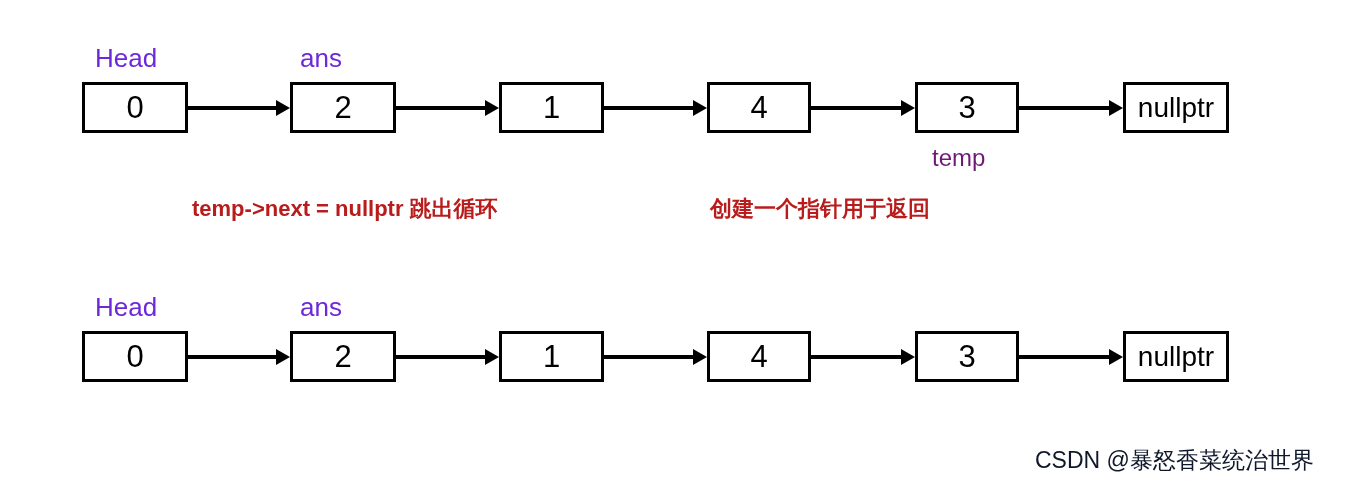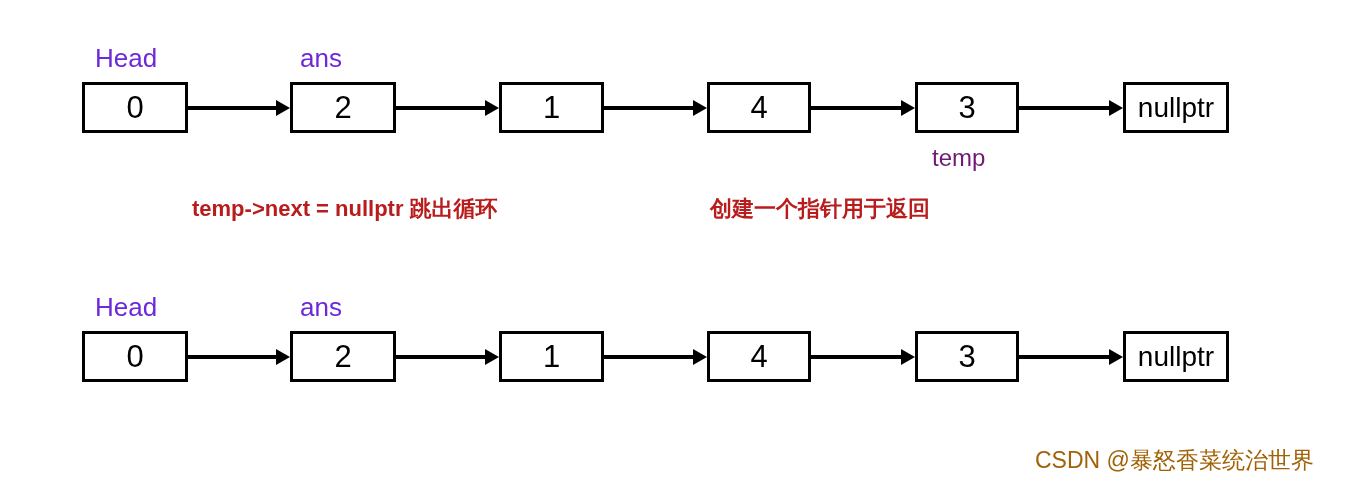--- a/index.html
+++ b/index.html
@@ -130,21 +130,21 @@
   .cap-r0-1 { left: 192px; top: 198px; }
   .cap-r0-2 { left: 710px; top: 198px; }
 
   
   .watermark {
     position: absolute;
     left: 1035px;
     top: 449px;
     font-size: 23px;
     line-height: 1;
-    color: #a16207;
+    color: #0f172a;
     white-space: nowrap;
     user-select: none;
   }
 </style>
 </head>
 <body>
 
 <div class="row" id="row-0">
 
   <span class="ptr-label ptr-head">Head</span>

